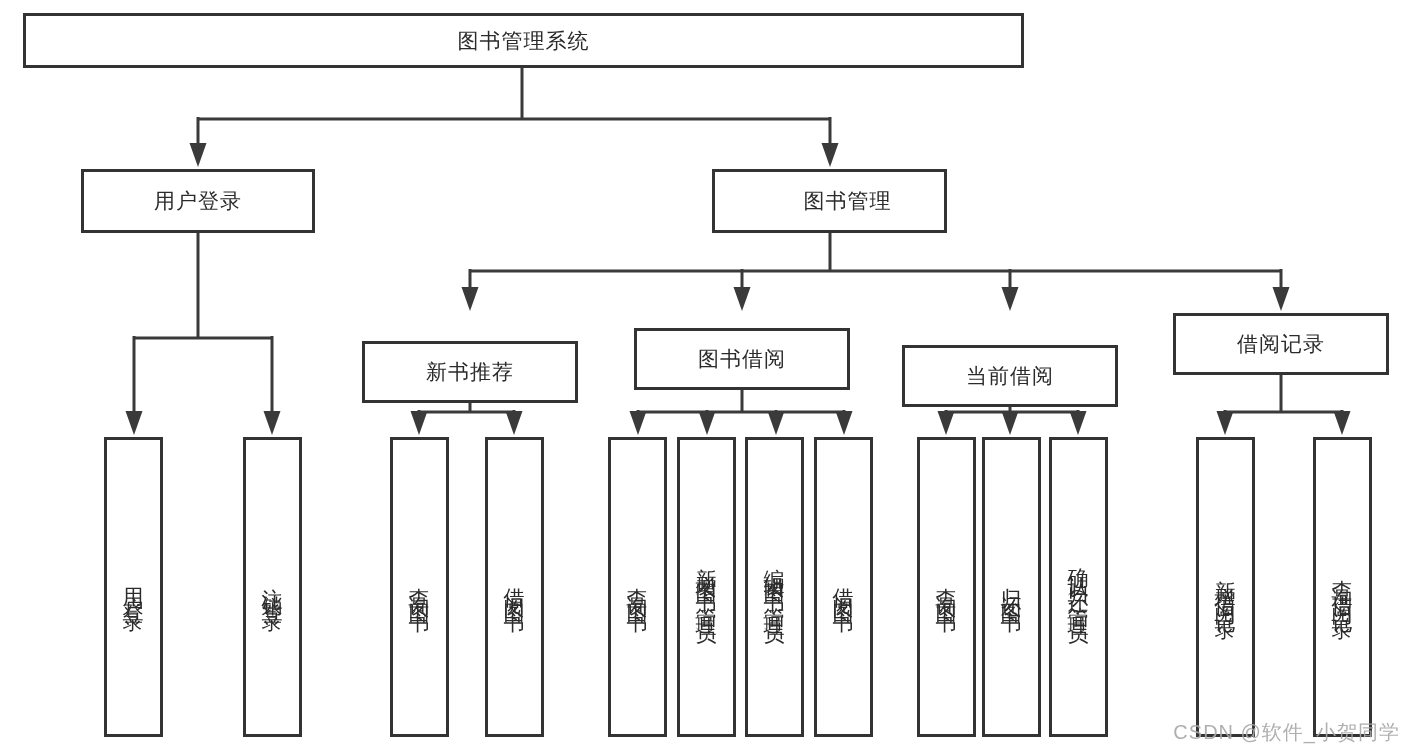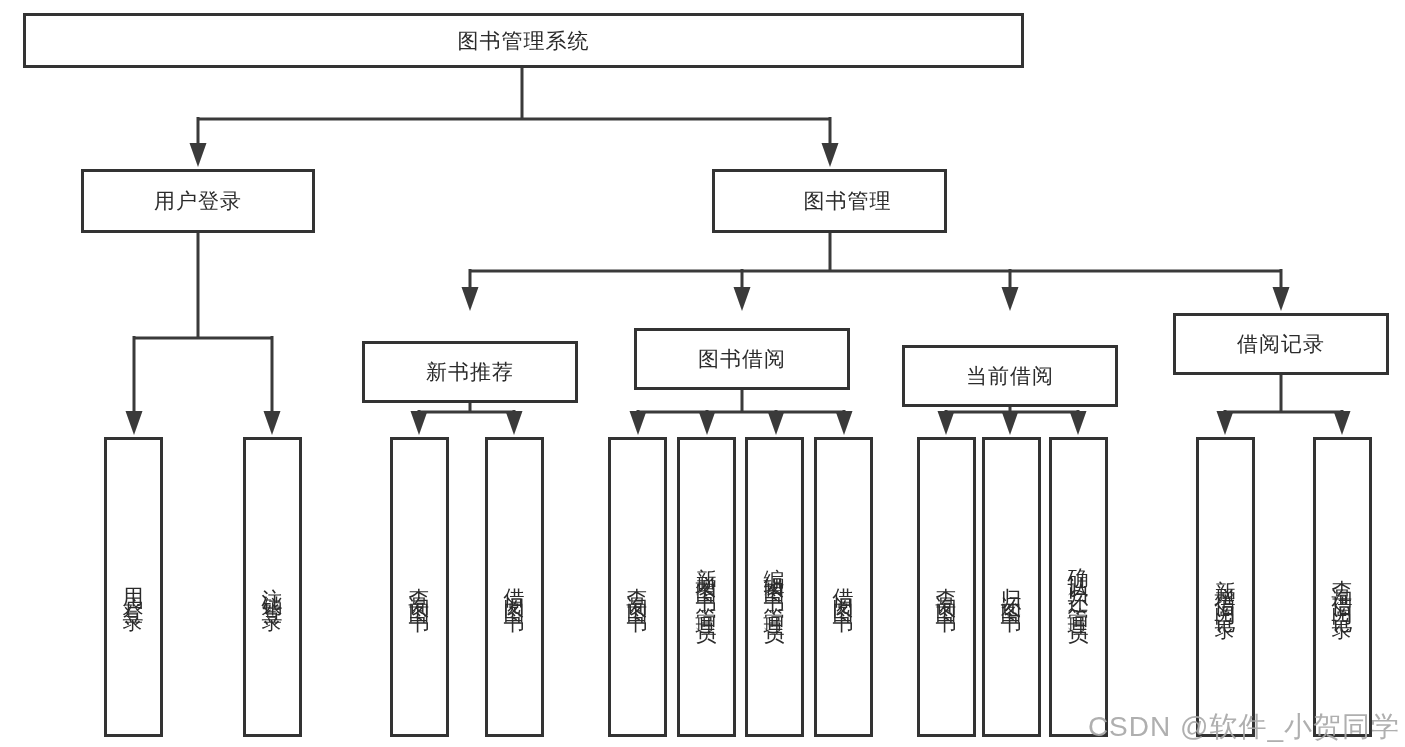--- a/index.html
+++ b/index.html
@@ -32,21 +32,21 @@
     text-orientation:mixed;
     font-size:21px;color:#2b2b2b;
     letter-spacing:8px;
     line-height:1;
     z-index:2;
     text-align:center;
   }
   .watermark{
     position:absolute;
     right:5px;bottom:1px;
-    font-size:28px;
+    font-size:20px;
     color:rgba(168,168,168,0.92);
     letter-spacing:1px;
     z-index:5;
     white-space:nowrap;
   }
   
   #root-box{left:23px;top:13px;width:1001px;height:55px;}
   #n-user-login{left:81px;top:169px;width:234px;height:64px;}
   #n-book-mgmt{left:712px;top:169px;width:235px;height:64px;padding-left:36px;}
   #n-newbook{left:362px;top:313px;width:216px;height:62px;margin-top:28px;}

